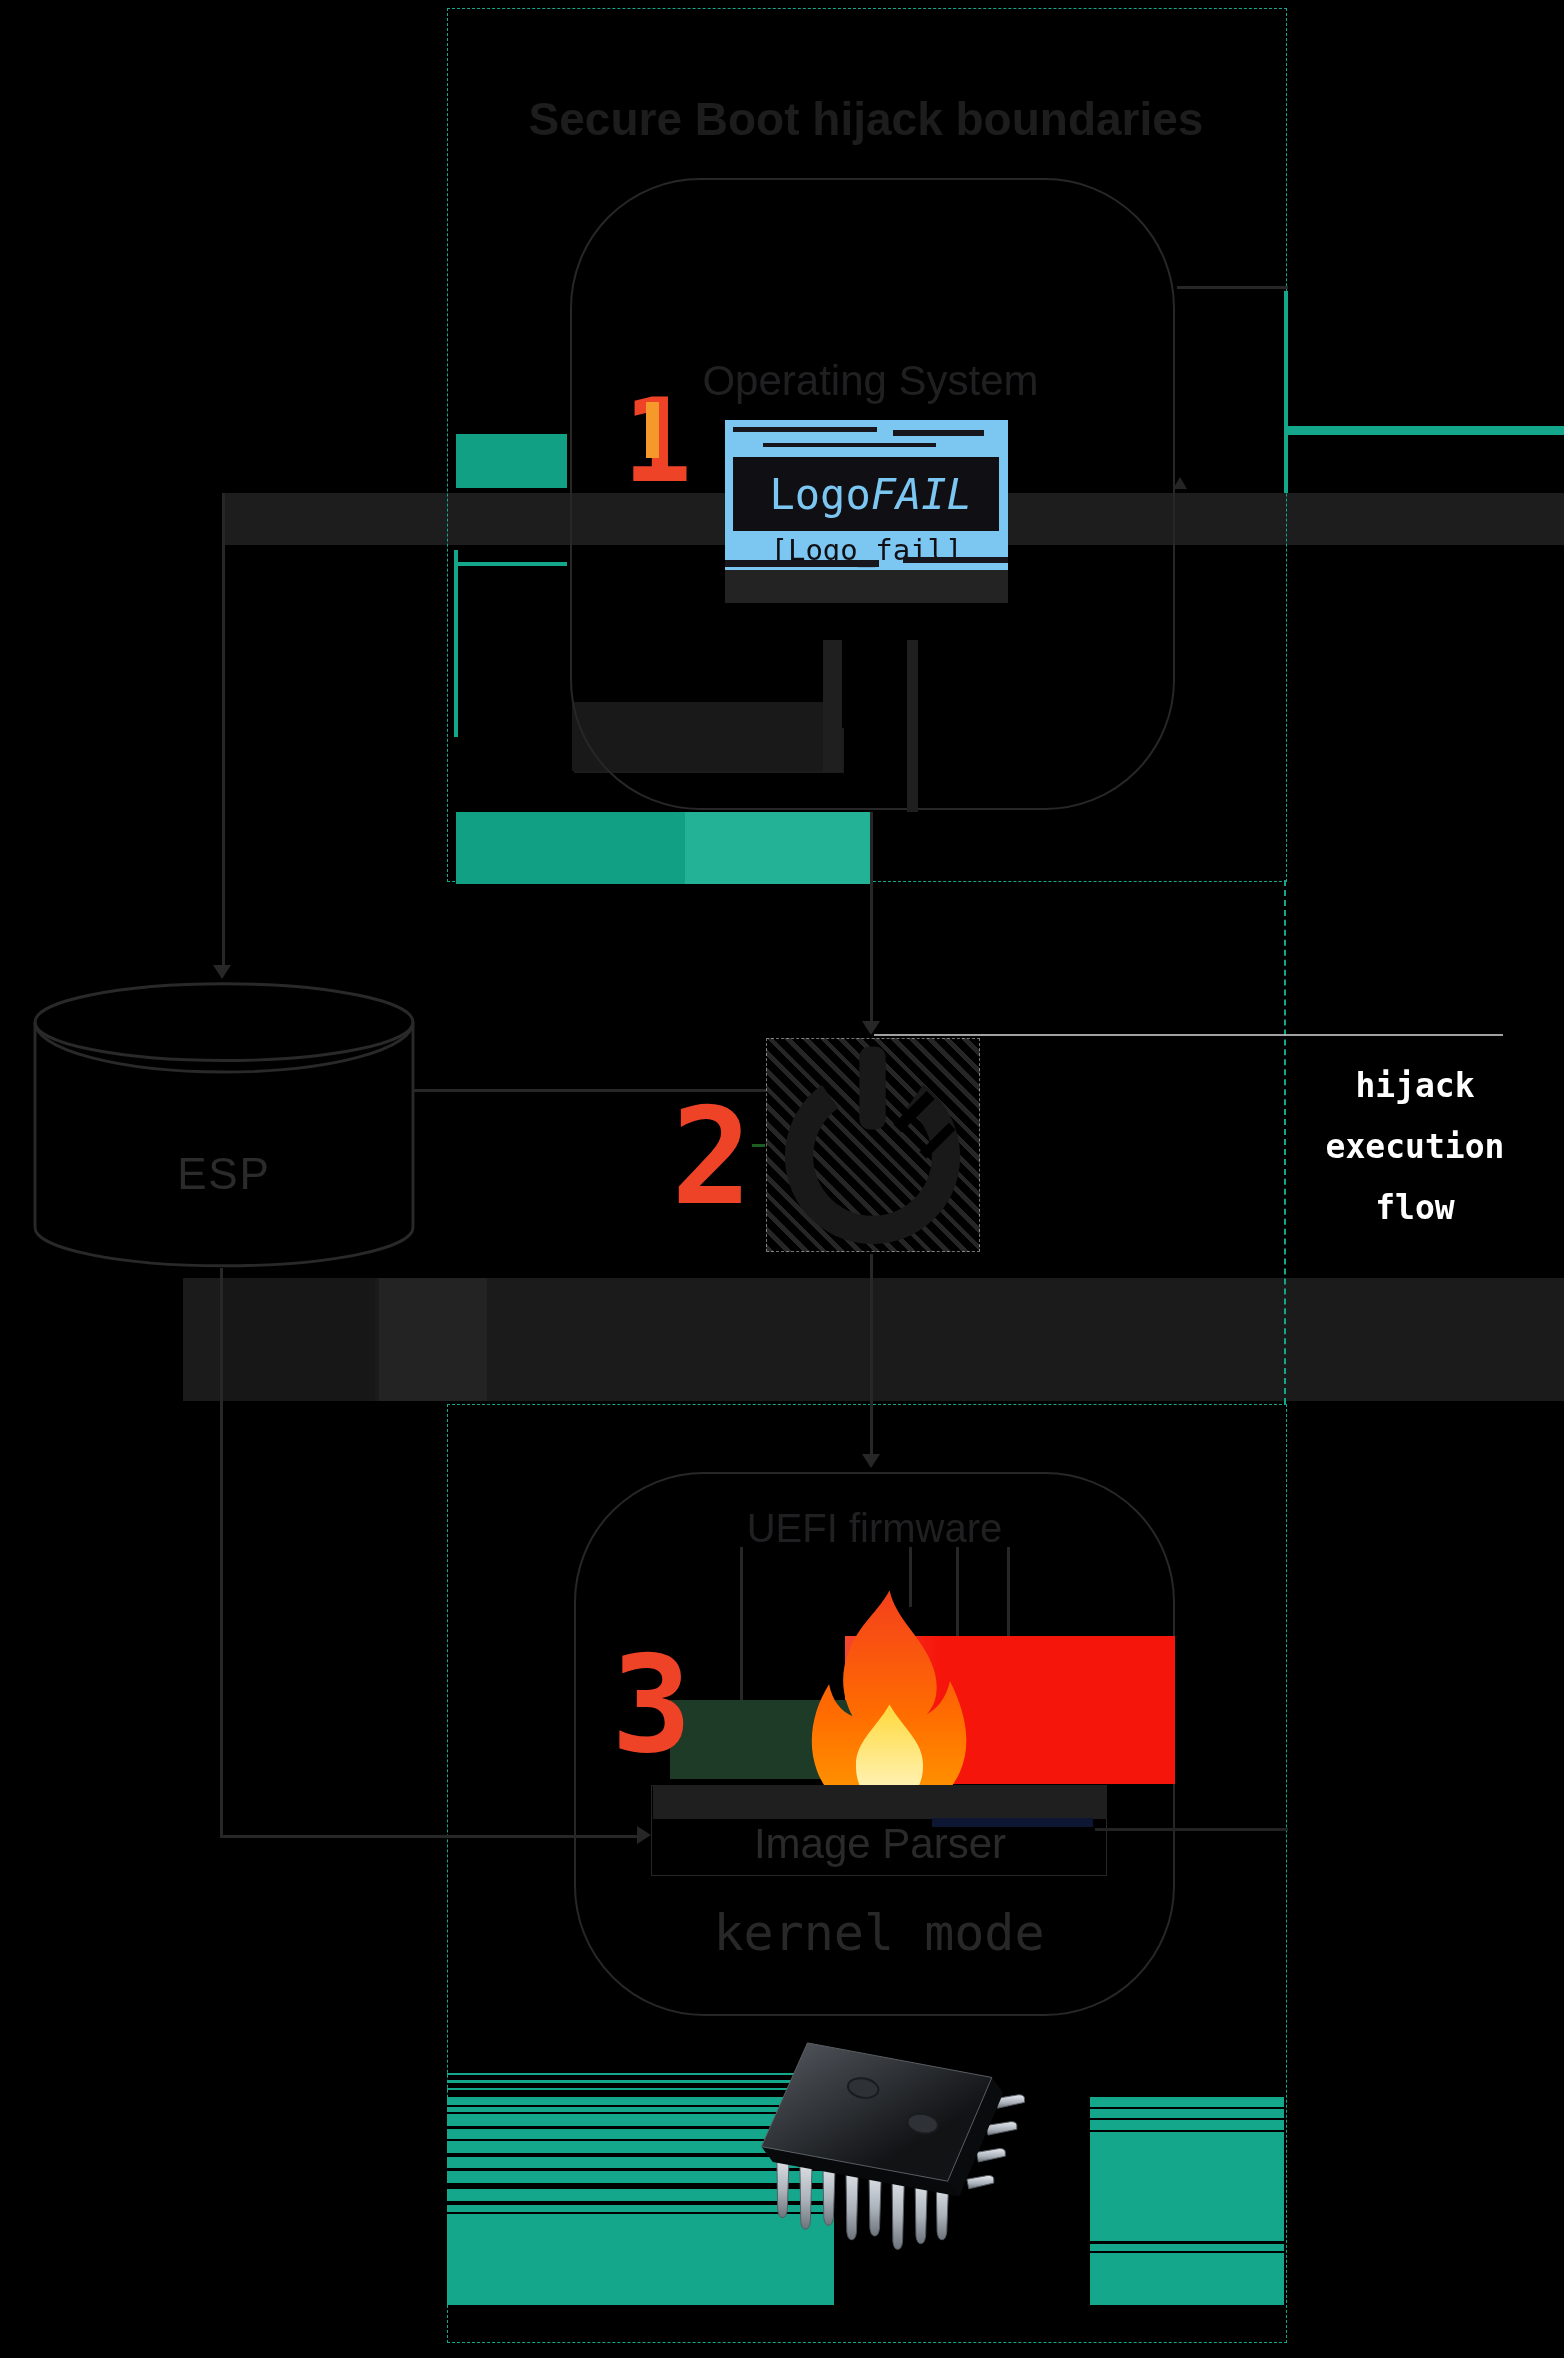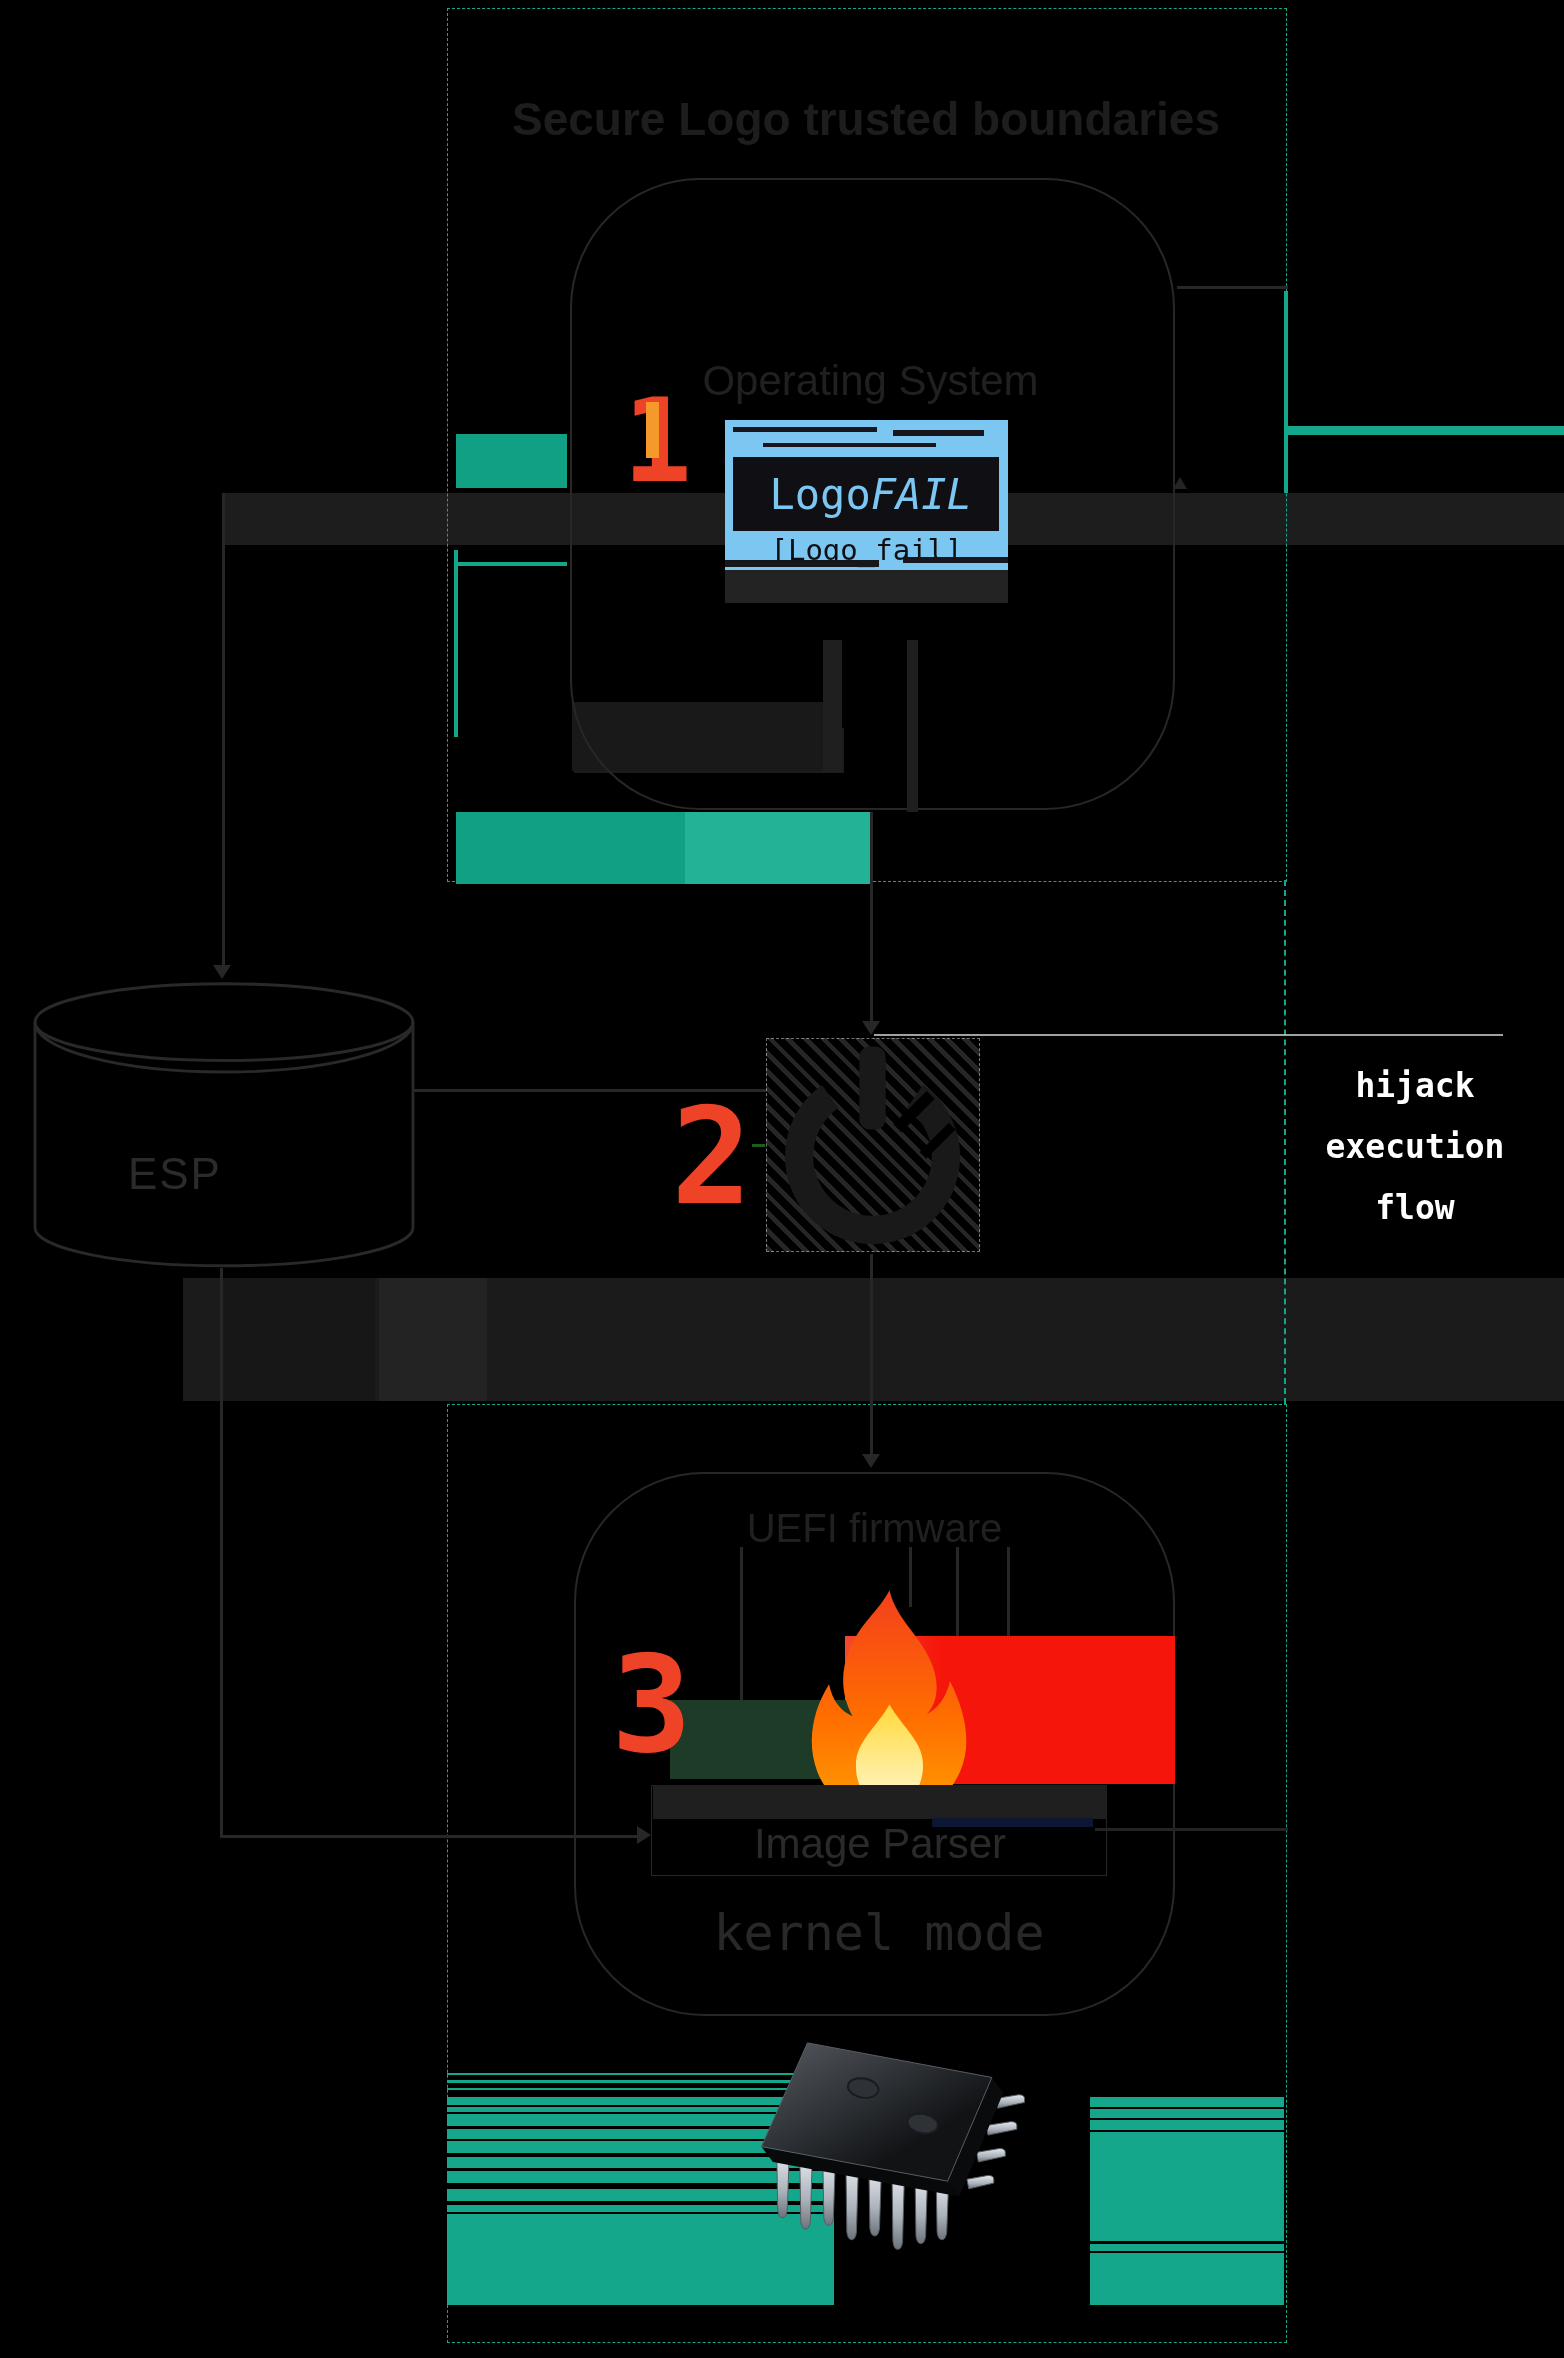--- a/index.html
+++ b/index.html
@@ -63,21 +63,21 @@
   <div class="abs arrow-right" style="left:637px;top:1826px;"></div>
   <div class="abs dline" style="left:413px;top:1089px;width:353px;height:2.9px;"></div>
   <div class="abs dline" style="left:1177px;top:286px;width:111px;height:2.9px;"></div>
   <div class="abs arrow-up" style="left:1173px;top:477px;"></div>
   <div class="abs" style="left:874px;top:1034px;width:629px;height:1.9px;background:#c9c9c9;opacity:.8;"></div>
 
   <div class="abs" style="left:725px;top:570px;width:283px;height:33px;background:#232323;"></div>
   <div class="abs" style="left:823px;top:640px;width:19px;height:132px;background:#1f1f1f;"></div>
   <div class="abs" style="left:907px;top:640px;width:10.6px;height:172px;background:#1f1f1f;"></div>
 
-  <div class="abs title" style="left:447px;top:92px;width:838px;font-size:46px;">Secure Logo trusted boundaries</div>
+  <div class="abs title" style="left:447px;top:92px;width:838px;font-size:46px;">Secure Boot hijack boundaries</div>
 
   <div class="abs boxtitle" style="left:570px;top:357px;width:601px;font-size:42px;">Operating System</div>
 
   <div class="abs digit" style="left:538px;top:384px;width:154px;font-size:115px;">1</div>
   <div class="abs" style="left:646px;top:402px;width:13.4px;height:56px;background:#f59a2a;"></div>
 
   <div class="abs" style="left:725px;top:420px;width:283px;height:150px;background:#7cc6f2;overflow:hidden;">
     <div class="abs" style="left:7.7px;top:6.7px;width:144px;height:5.8px;background:#16161c;"></div>
     <div class="abs" style="left:168px;top:9.6px;width:91px;height:6.7px;background:#16161c;"></div>
     <div class="abs" style="left:38px;top:23px;width:173px;height:3.8px;background:#16161c;"></div>
@@ -91,21 +91,21 @@
   </div>
 
 
   <svg class="abs" viewBox="0 0 410 320" style="left:27px;top:978px;width:394px;height:307px;">
     <g fill="none" stroke="#292929" stroke-width="3">
       <ellipse cx="205" cy="46" rx="197" ry="40"></ellipse>
       <path d="M8 46 A197 52 0 0 0 402 46"></path>
       <path d="M8 46 L8 260 A197 40 0 0 0 402 260 L402 46"></path>
     </g>
   </svg>
-  <div class="abs" style="left:128px;top:1149px;width:192px;font-size:44px;
+  <div class="abs" style="left:128px;top:1149px;width:192px;text-align:center;font-size:44px;
               font-weight:500;color:#2b2b2b;letter-spacing:1.9px;">ESP</div>
 
   <div class="abs digit" style="left:610px;top:1090px;width:142px;font-size:134px;">2</div>
   <div class="abs" style="left:752px;top:1144px;width:13.4px;height:2.9px;background:#1b5e20;"></div>
 
   <div class="abs hatch" style="left:766px;top:1038px;width:212px;height:212px;">
     <svg viewBox="0 0 225 225" style="position:absolute;left:0;top:0;width:100%;height:100%;">
       <path d="M157 61 A78 78 0 1 1 67 61" fill="none" stroke="#191919" stroke-width="30"></path>
       <rect x="98" y="8" width="28" height="88" rx="11" fill="#191919"></rect>
       <rect x="150" y="52" width="12" height="50" fill="#000" transform="rotate(45 156 77)"></rect>

